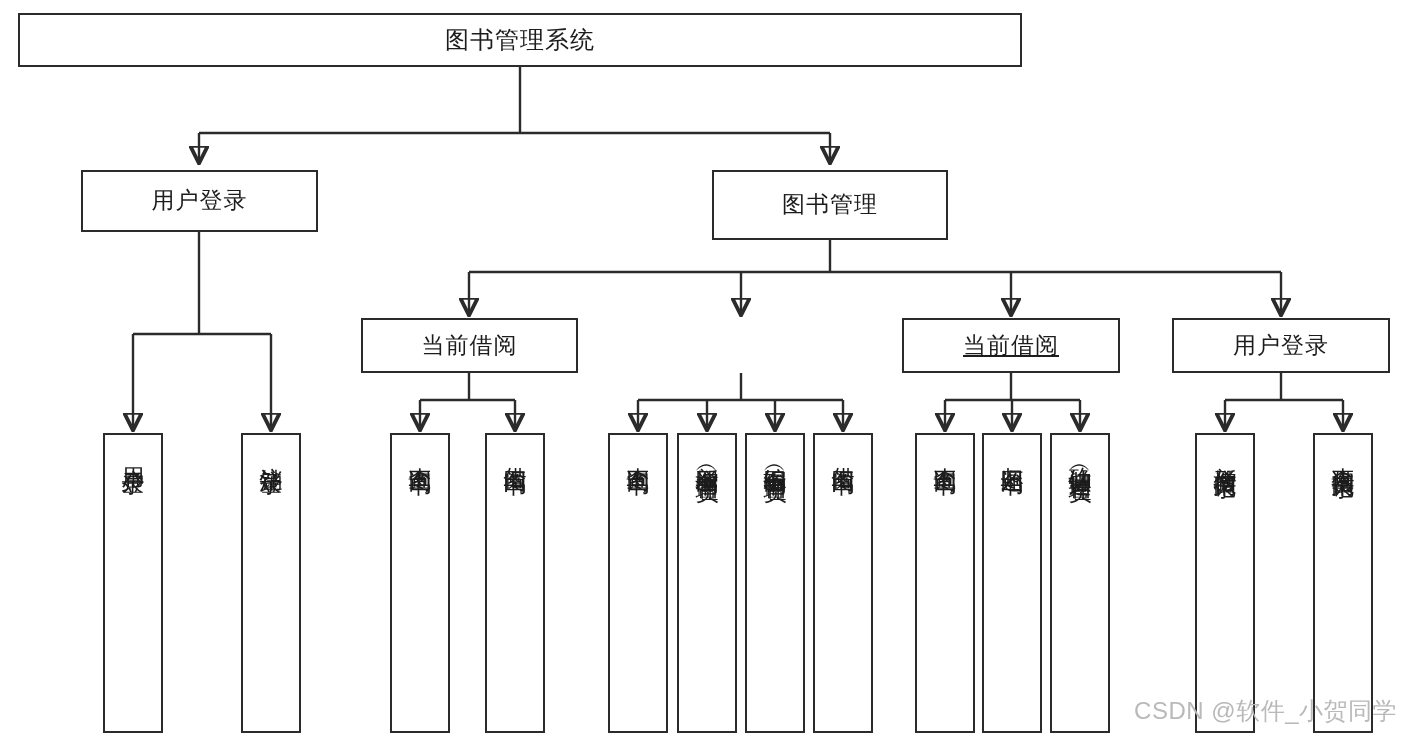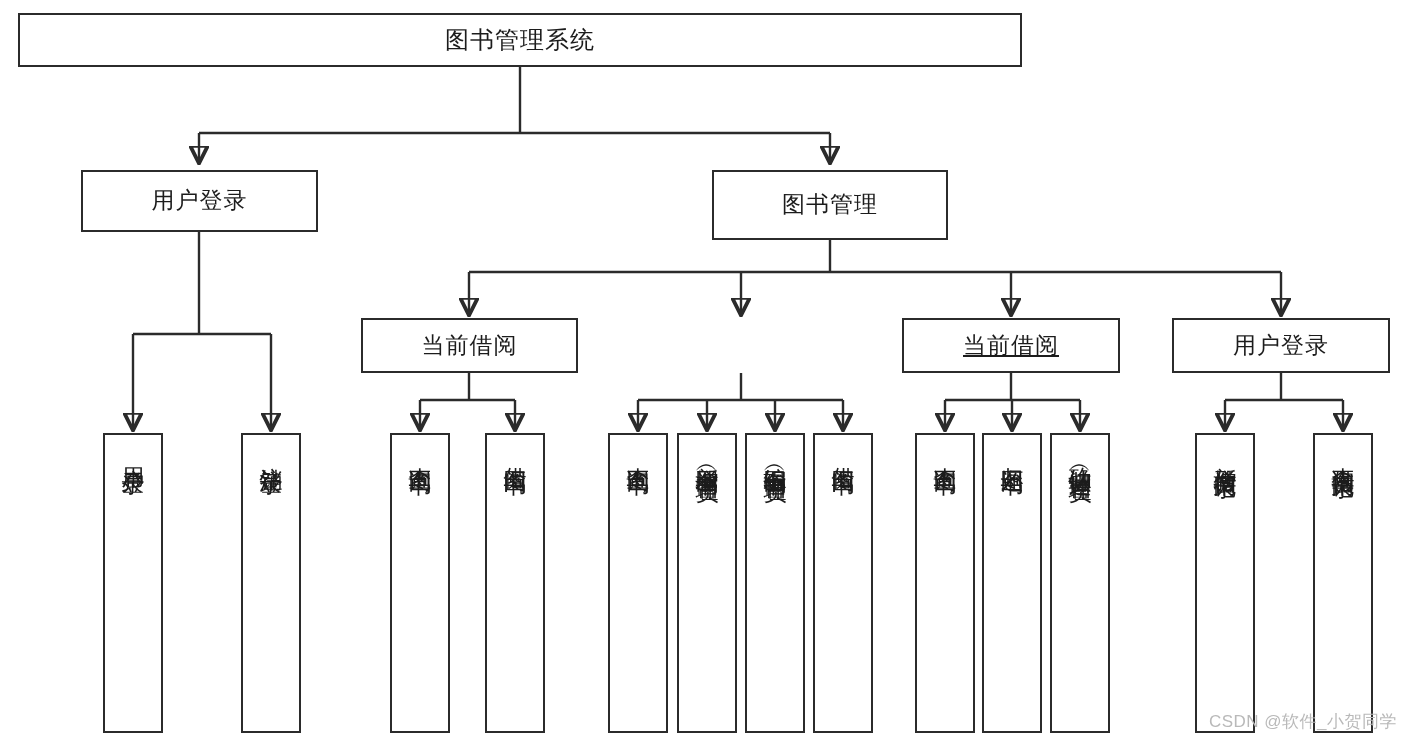--- a/index.html
+++ b/index.html
@@ -58,22 +58,22 @@
     pointer-events: none;
   }
   svg.links path, svg.links line {
     stroke: #2b2b2b;
     stroke-width: 2.4;
     fill: none;
   }
   .watermark {
     position: absolute;
     right: 8px;
-    bottom: 14px;
-    font-size: 17px;
+    bottom: 20px;
+    font-size: 24px;
     color: #b9b9b9;
     letter-spacing: 0.5px;
     white-space: nowrap;
   }
 </style>
 </head>
 <body>
 
 <div id="canvas">
 

